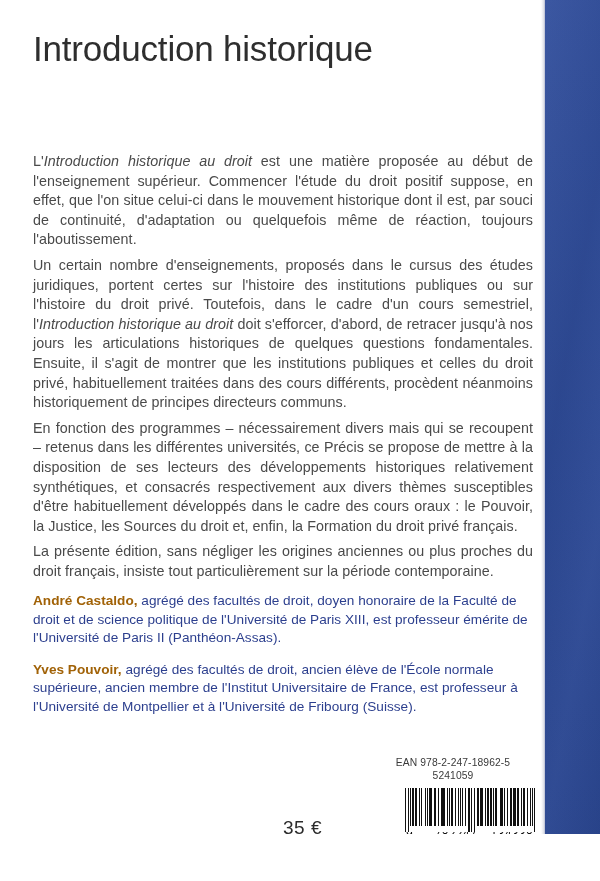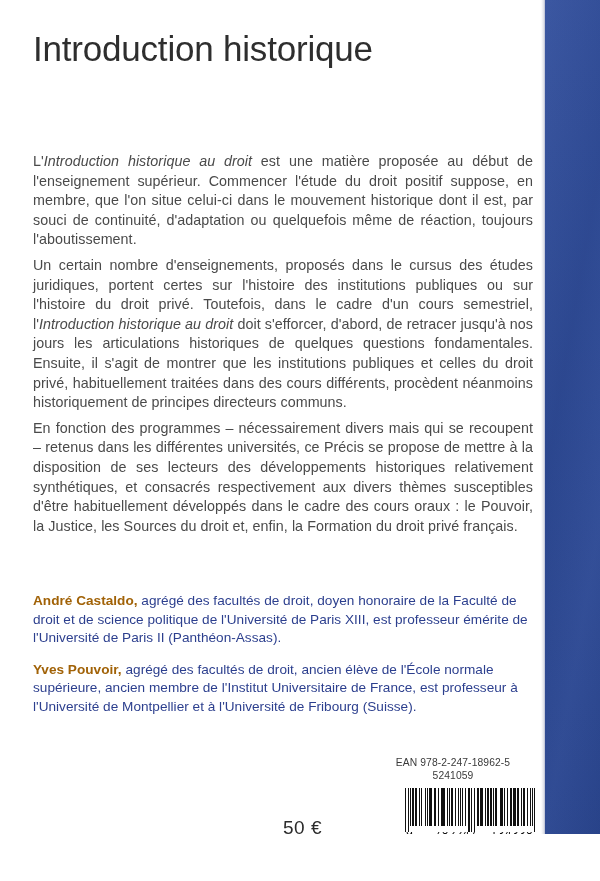--- a/index.html
+++ b/index.html
@@ -205,23 +205,24 @@
   <div class="spine-band"></div>
   <div class="spine-edge"></div>
 
   <div class="content">
 
     <div class="title-block">
       <div class="title-line">Introduction historique</div>
     </div>
 
     <div class="blurb">
-      <p class="para"><span>L'</span><i>Introduction historique au droit</i><span> est une matière proposée au début de l'enseignement supérieur. Commencer l'étude du droit positif suppose, en membre, que l'on situe celui-ci dans le mouvement historique dont il est, par souci de continuité, d'adaptation ou quelquefois même de réaction, toujours l'aboutissement.</span></p>
+      <p class="para"><span>L'</span><i>Introduction historique au droit</i><span> est une matière proposée au début de l'enseignement supérieur. Commencer l'étude du droit positif suppose, en effet, que l'on situe celui-ci dans le mouvement historique dont il est, par souci de continuité, d'adaptation ou quelquefois même de réaction, toujours l'aboutissement.</span></p>
       <p class="para"><span>Un certain nombre d'enseignements, proposés dans le cursus des études juridiques, portent certes sur l'histoire des institutions publiques ou sur l'histoire du droit privé. Toutefois, dans le cadre d'un cours semestriel, l'</span><i>Introduction historique au droit</i><span> doit s'efforcer, d'abord, de retracer jusqu'à nos jours les articulations historiques de quelques questions fondamentales. Ensuite, il s'agit de montrer que les institutions publiques et celles du droit privé, habituellement traitées dans des cours différents, procèdent néanmoins historiquement de principes directeurs communs.</span></p>
       <p class="para"><span>En fonction des programmes – nécessairement divers mais qui se recoupent – retenus dans les différentes universités, ce Précis se propose de mettre à la disposition de ses lecteurs des développements historiques relativement synthétiques, et consacrés respectivement aux divers thèmes susceptibles d'être habituellement développés dans le cadre des cours oraux : le Pouvoir, la Justice, les Sources du droit et, enfin, la Formation du droit privé français.</span></p>
+      <p class="para"><span>La présente édition, sans négliger les origines anciennes ou plus proches du droit français, insiste tout particulièrement sur la période contemporaine.</span></p>
     </div>
 
     <div class="authors">
       <div class="author-entry">
         <span class="author-name">André Castaldo,</span><span> agrégé des facultés de droit, doyen honoraire de la Faculté de droit et de science politique de l'Université de Paris XIII, est professeur émérite de l'Université de Paris II (Panthéon-Assas).</span>
       </div>
       <div class="author-entry">
         <span class="author-name">Yves Pouvoir,</span><span> agrégé des facultés de droit, ancien élève de l'École normale supérieure, ancien membre de l'Institut Universitaire de France, est professeur à l'Université de Montpellier et à l'Université de Fribourg (Suisse).</span>
       </div>
     </div>
@@ -295,15 +296,15 @@
     <span class="pub-text">
         <span>www.editions-DA</span>
         <span class="pub-bars">
           <i></i>
           <i></i>
         </span>
         <span>OZ.fr</span>
       </span>
   </div>
 
-  <div class="price">50 €</div>
+  <div class="price">35 €</div>
 
 </div>
 
 </body></html>

